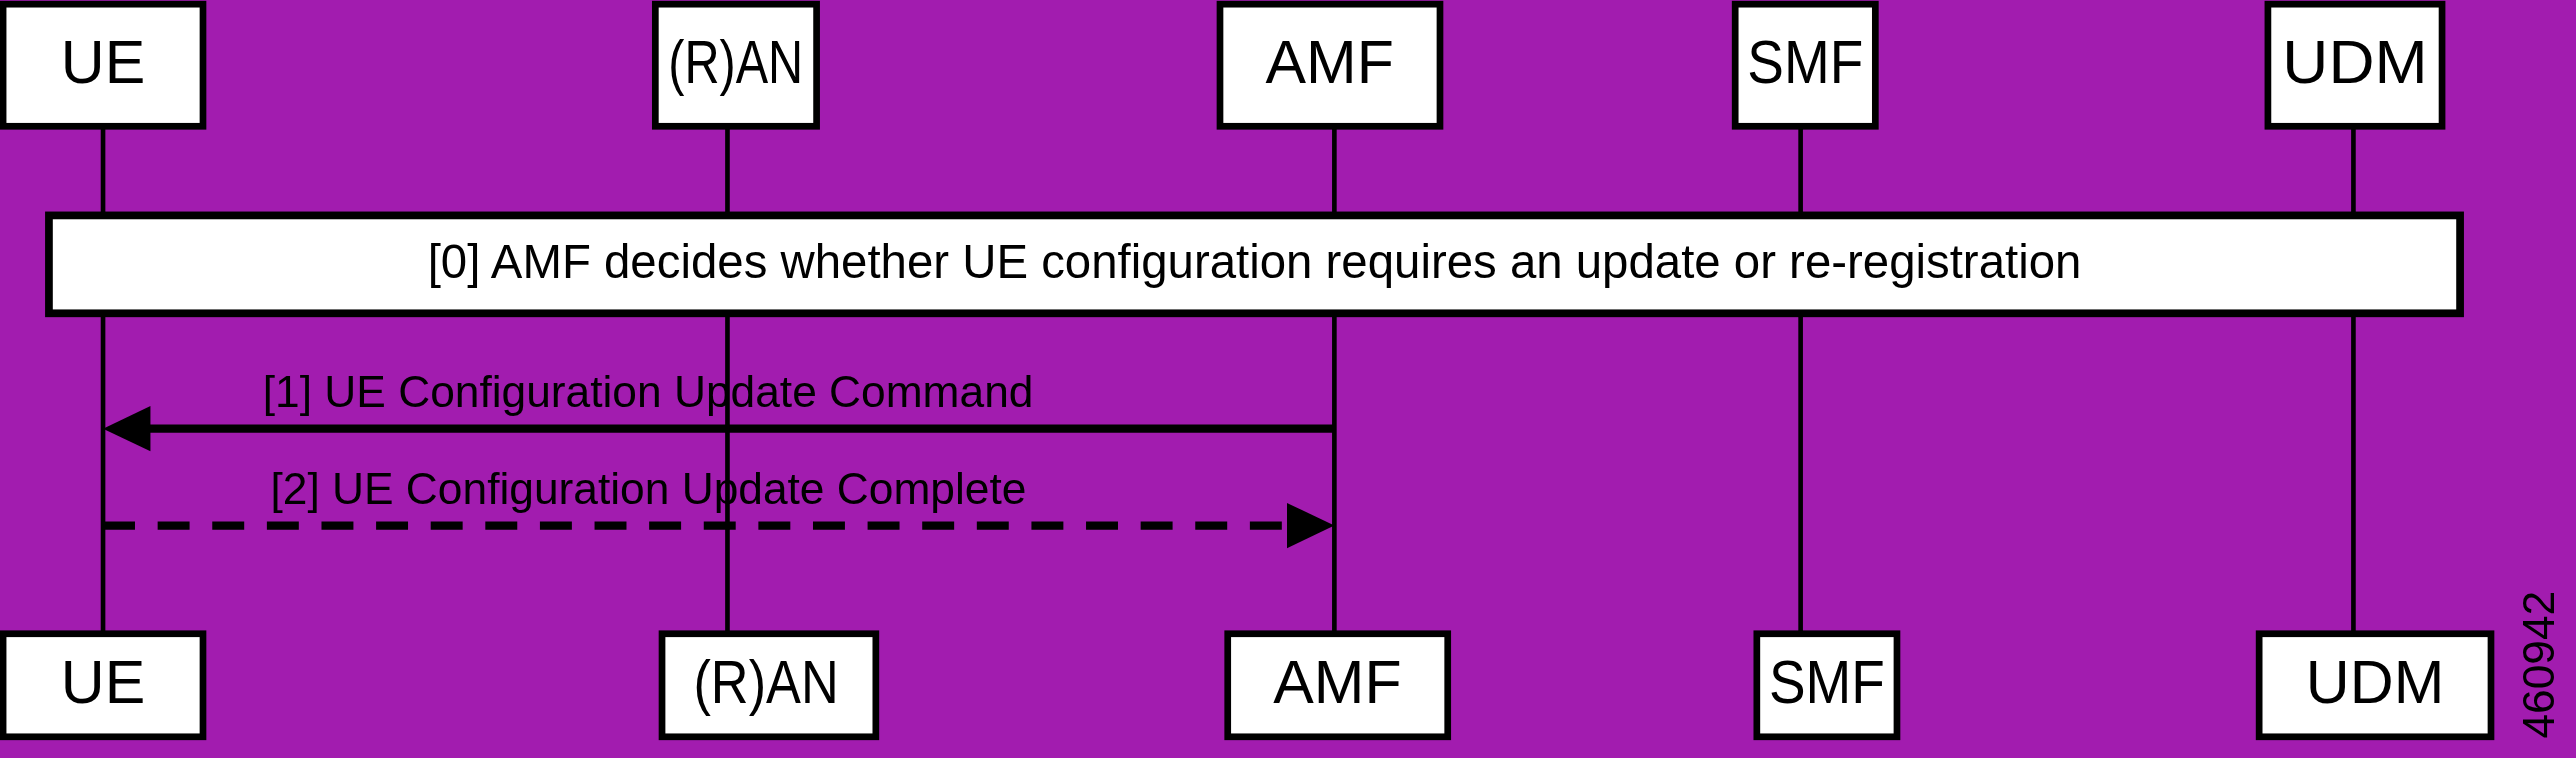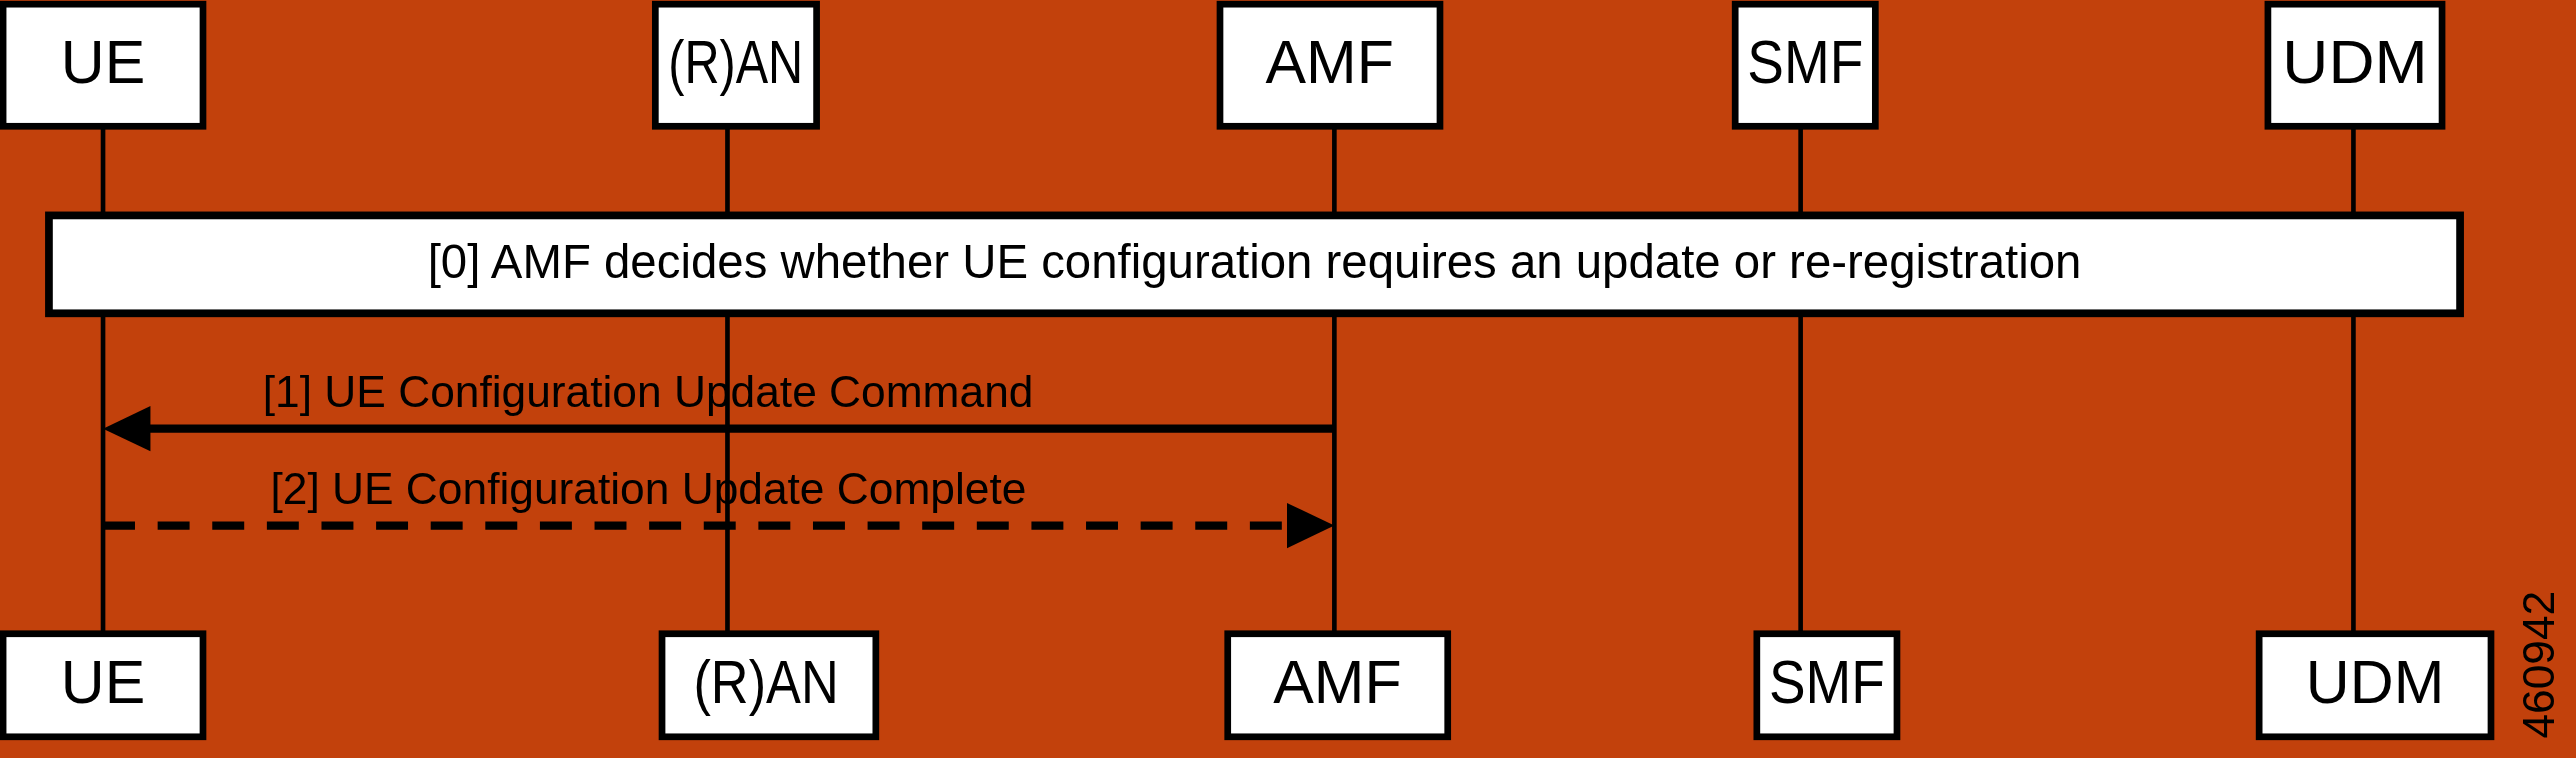--- a/index.html
+++ b/index.html
@@ -8,21 +8,21 @@
     padding: 0;
     background: #ffffff;
   }
   body {
     font-family: "Liberation Sans", "DejaVu Sans", sans-serif;
   }
   #diagram-root {
     position: relative;
     width: 2576px;
     height: 759px;
-    background: #c2410c;
+    background: #a21caf;
     overflow: hidden;
   }
   #seq-svg {
     position: absolute;
     left: 0;
     top: 0;
     width: 2576px;
     height: 759px;
     display: block;
   }

